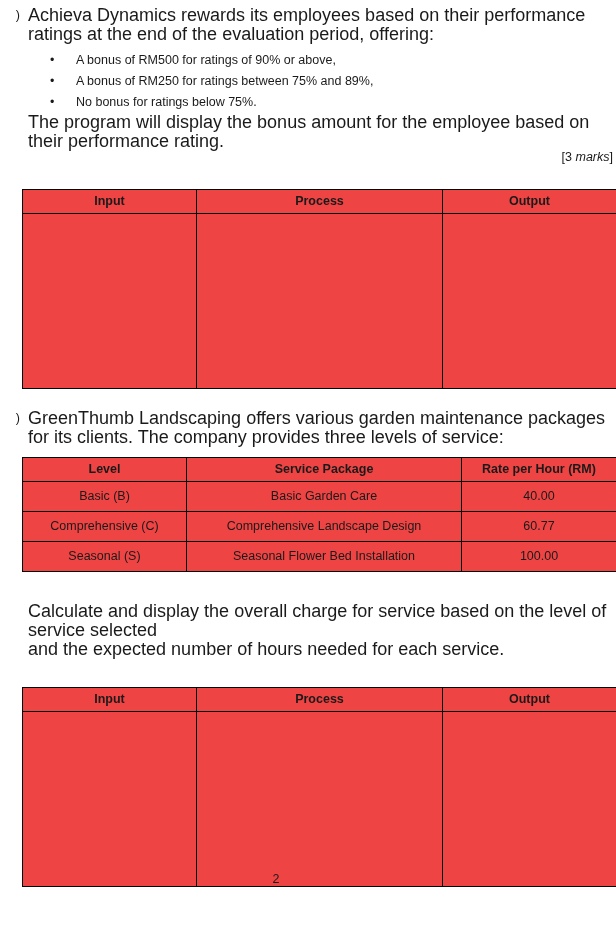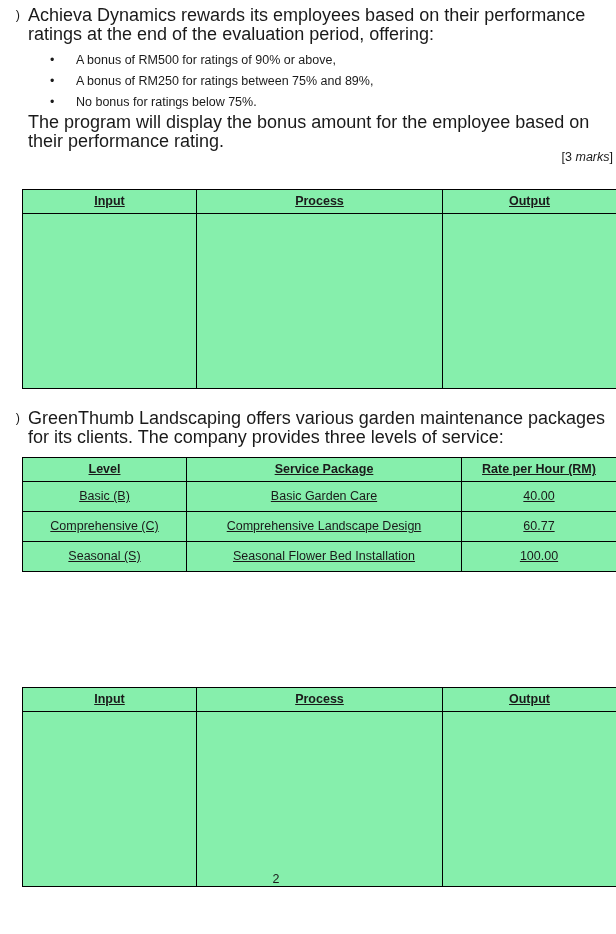--- a/index.html
+++ b/index.html
@@ -82,22 +82,21 @@
   .marks .it {
     font-style: italic;
   }
 
   
   table.doc-table {
     position: absolute;
     border-collapse: collapse;
     table-layout: fixed;
     font-size: 12.5px;
-    background: #86efac;
-    text-decoration: underline;
+    background: #ef4444;
   }
   table.doc-table td, table.doc-table th {
     border: 1px solid #000000;
     padding: 0;
     vertical-align: middle;
     text-align: center;
     font-weight: normal;
   }
   table.doc-table th {
     font-weight: bold;
@@ -223,20 +222,26 @@
         <td class="databody">60.77</td>
       </tr>
       <tr>
         <td class="databody">Seasonal (S)</td>
         <td class="databody">Seasonal Flower Bed Installation</td>
         <td class="databody">100.00</td>
       </tr>
     </tbody>
   </table>
 
+  <div class="qblock" style="top: 602px;">
+    <div class="qbody">
+      <p class="para">Calculate and display the overall charge for service based on the level of service selected</p>
+      <p class="para">and the expected number of hours needed for each service.</p>
+    </div>
+  </div>
 
   <div class="marks" style="top: 684px;">
     <span>[4 </span><span class="it">marks</span><span>]</span>
   </div>
 
   <table class="doc-table" id="ipo-table-2">
     <thead>
       <tr>
         <th class="col-input">Input</th>
         <th class="col-process">Process</th>

